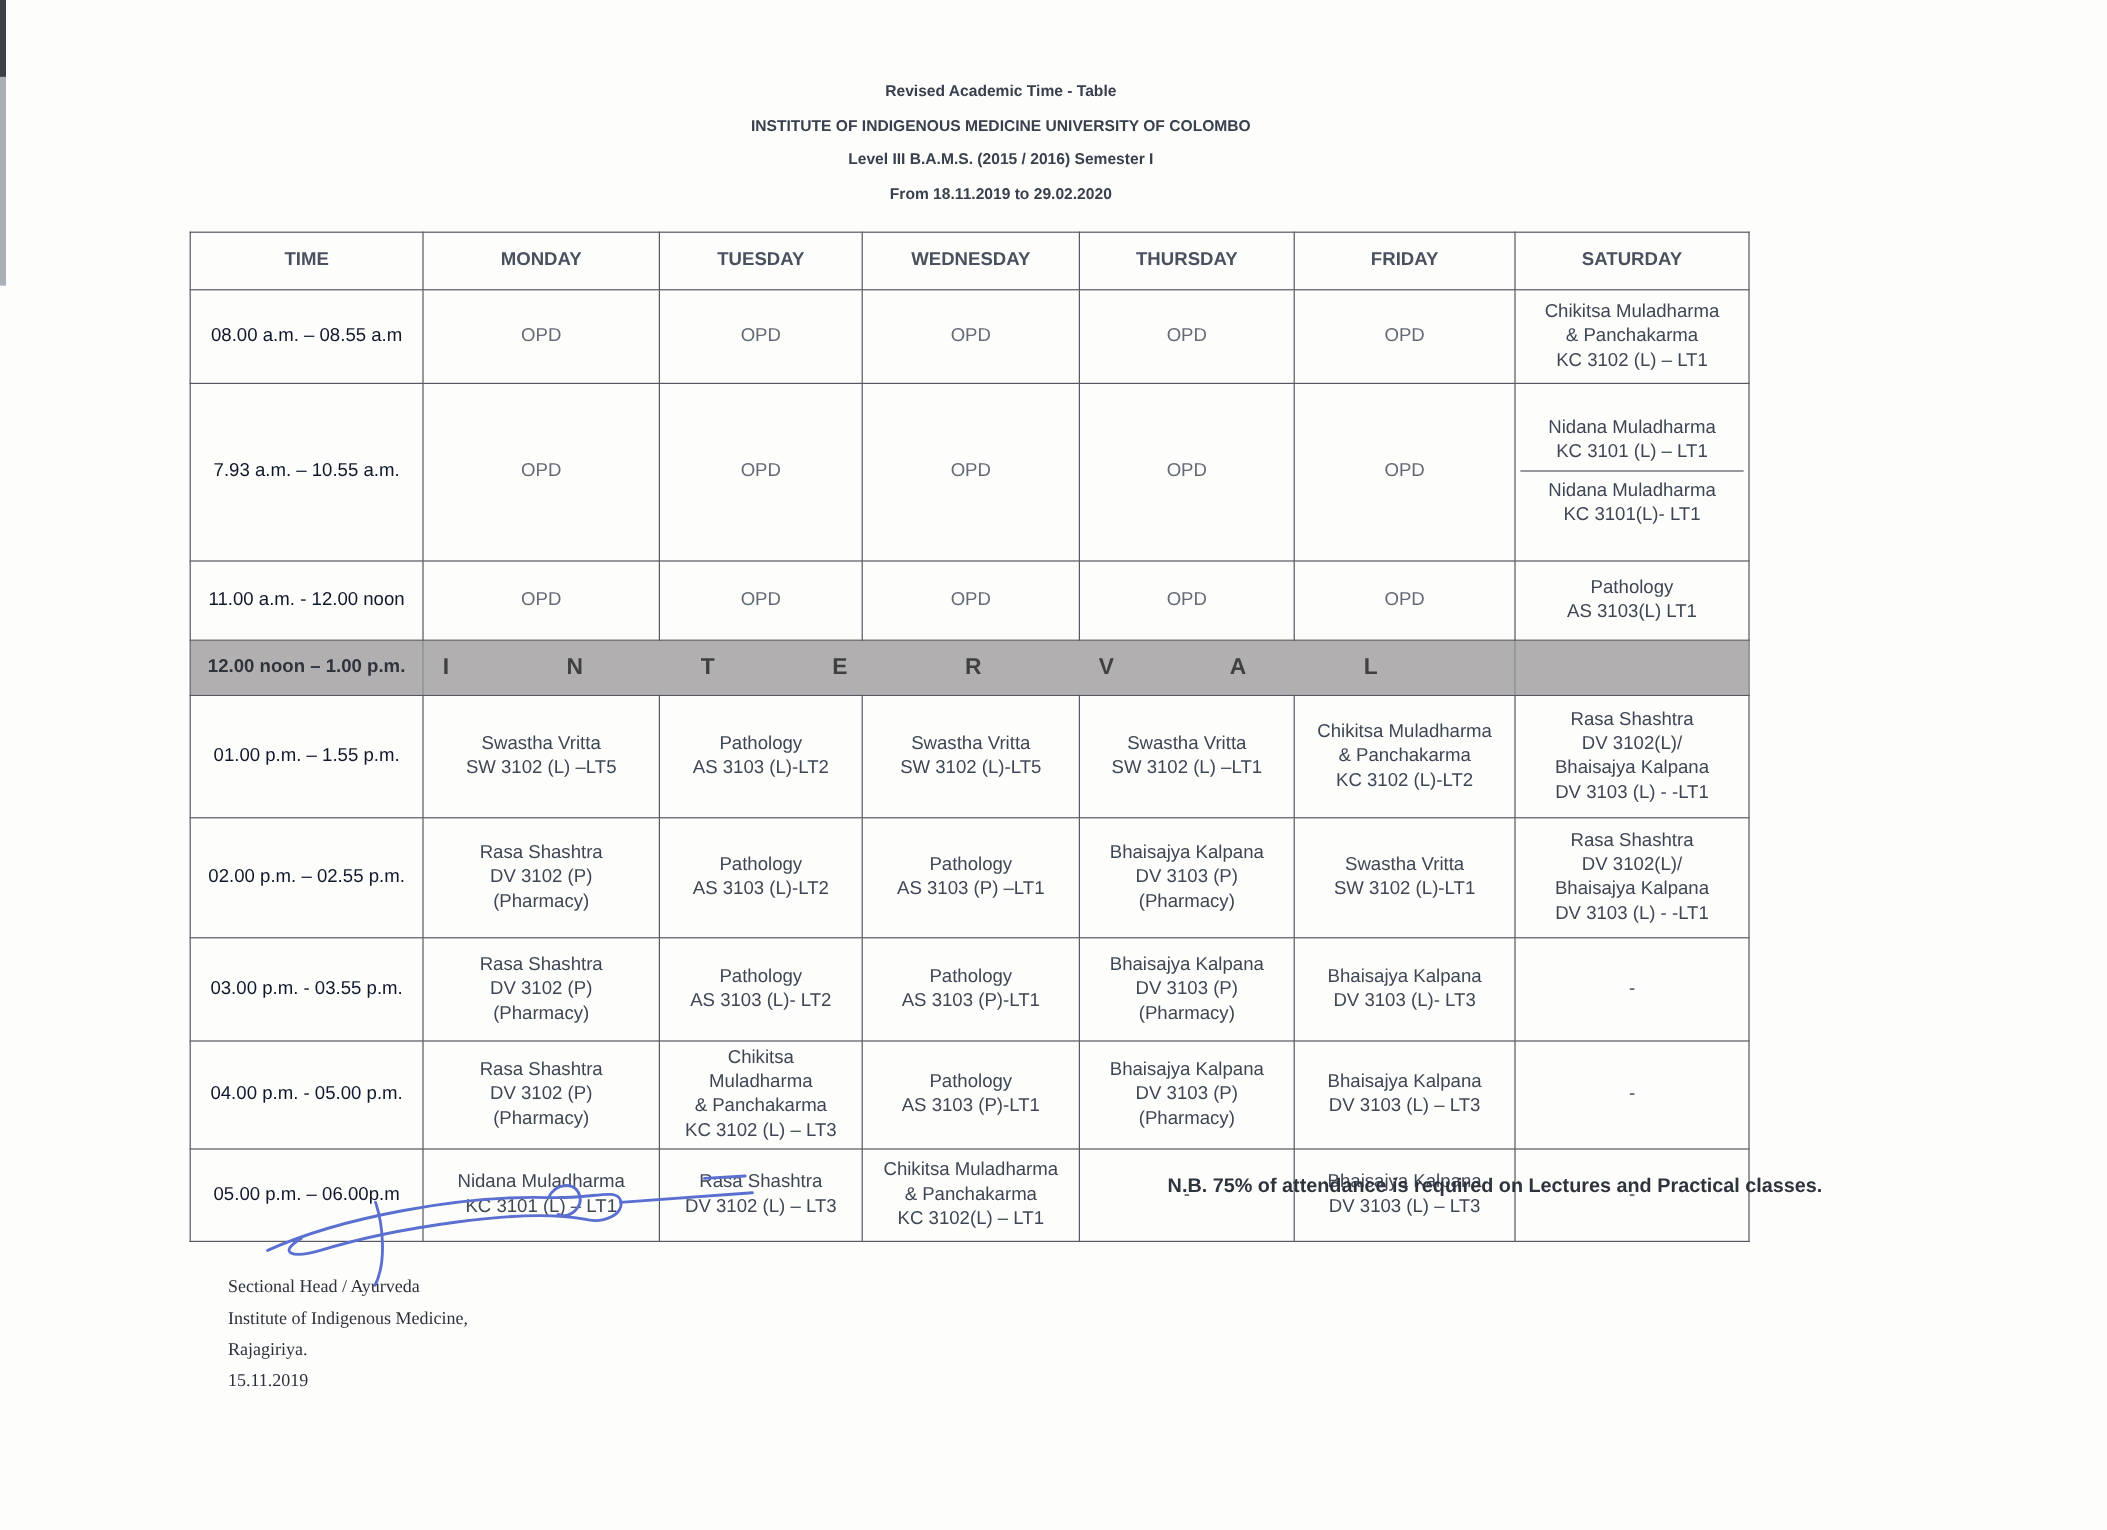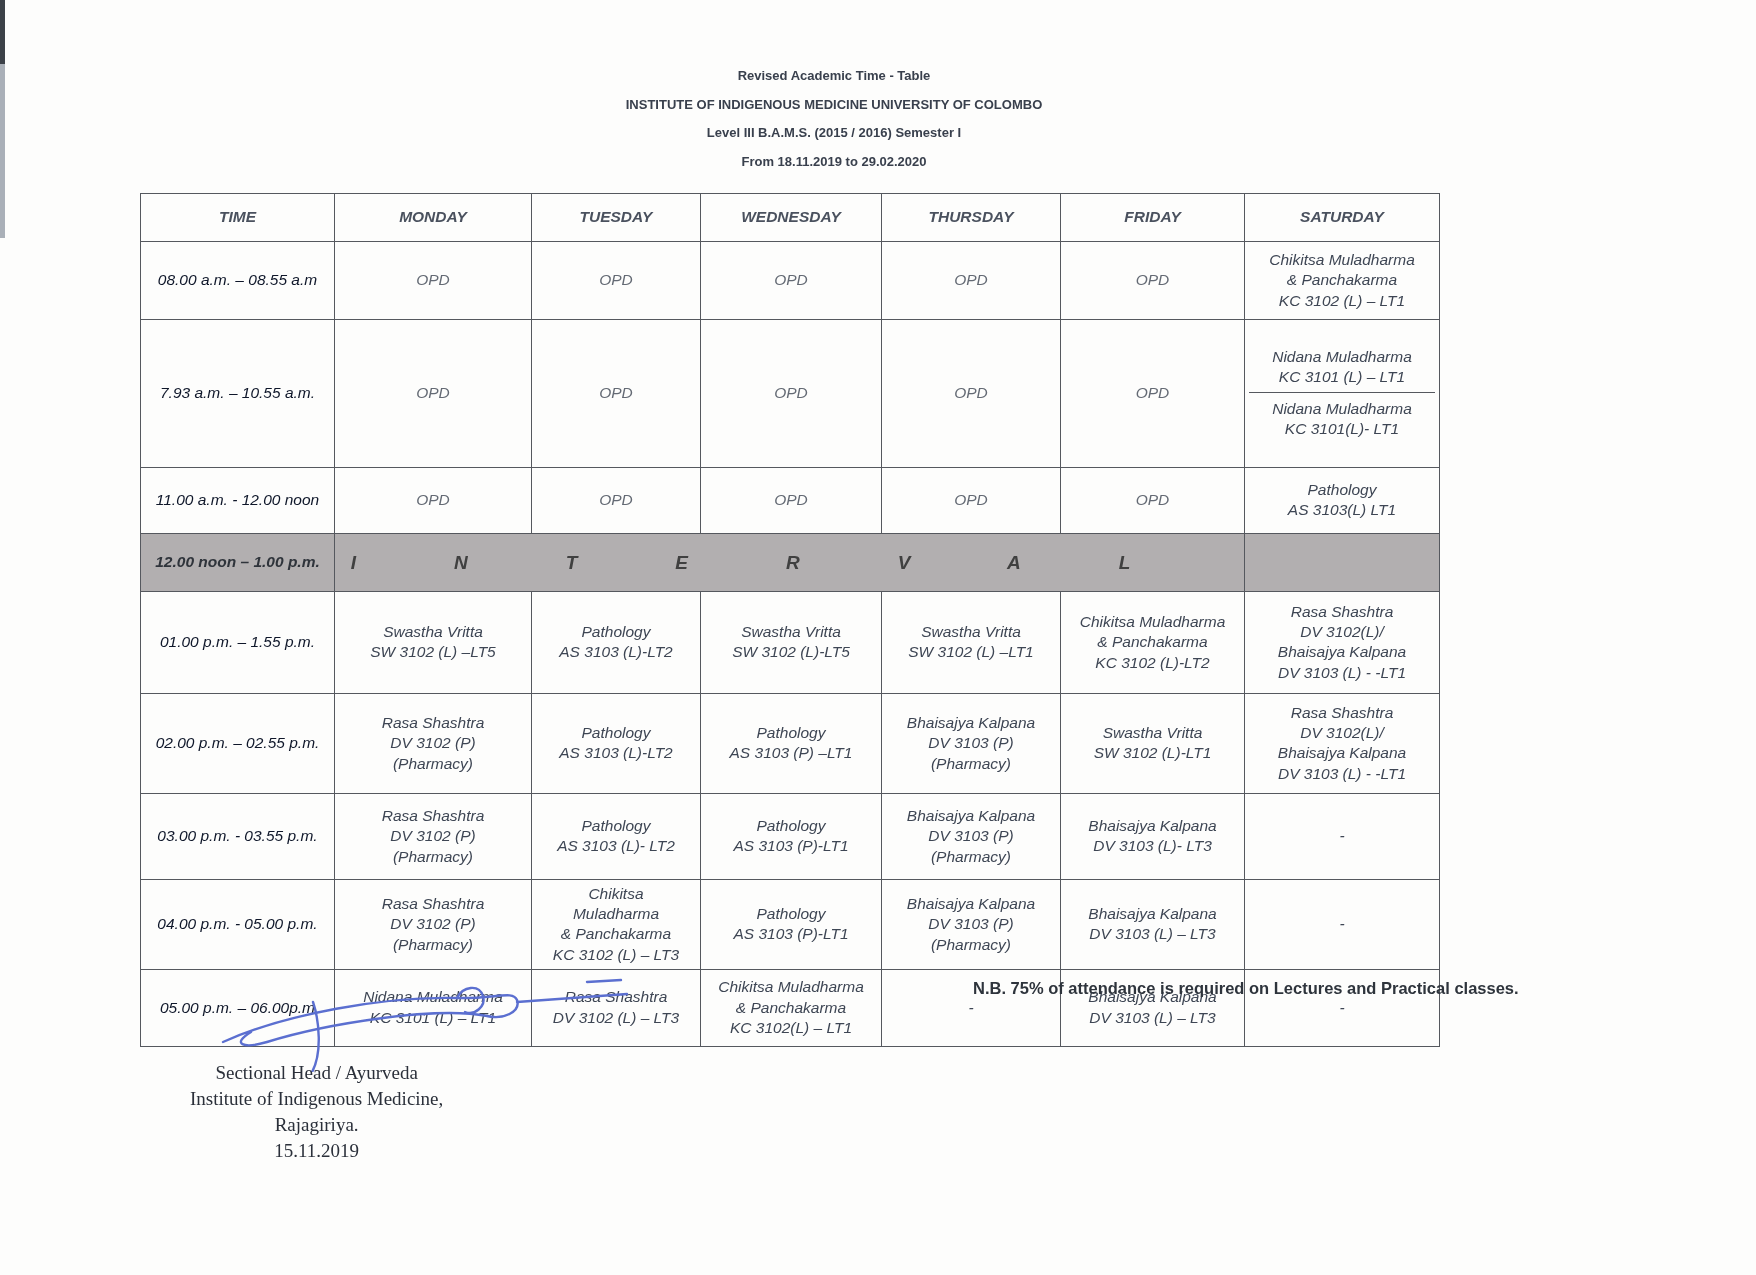--- a/index.html
+++ b/index.html
@@ -15,39 +15,39 @@
   .edge-artifact{position:absolute;left:0;top:0;width:5px;height:238px;background:#aab0b8;}
   .edge-artifact-dark{position:absolute;left:0;top:0;width:5px;height:64px;background:#3c4148;}
 
   .title-block{
     position:absolute;left:834px;top:62px;transform:translateX(-50%);
     text-align:center;white-space:nowrap;
     font-weight:bold;font-size:13px;line-height:28.5px;color:#39404d;
   }
 
   table.timetable{
-    position:absolute;left:140px;top:193px;
+    position:absolute;left:158px;top:193px;
     border-collapse:collapse;table-layout:fixed;width:1299px;
-    font-size:15.5px;color:#3e4654;font-style:italic;
+    font-size:15.5px;color:#3e4654;
   }
   table.timetable td,table.timetable th{
     border:1.5px solid #55585e;
     text-align:center;vertical-align:middle;
     padding:2px 4px;
     white-space:pre-line;line-height:1.32;
     overflow:hidden;
   }
   table.timetable th{font-weight:bold;color:#4a515e;}
   td.time-cell{text-align:left;padding-left:11px;white-space:nowrap;color:#0f172a;}
   td.opd{color:#646a74;}
   tr.h-header{height:48px;}
   tr.r08{height:78px;}
   tr.r09{height:104px;}
   tr.r11{height:66px;}
-  tr.rint{height:58px;}
+  tr.rint{height:46px;}
   tr.r13{height:102px;}
   tr.r14{height:100px;}
   tr.r15{height:86px;}
   tr.r16{height:90px;}
   tr.r17{height:77px;}
 
   tr.rint td{background:#b2afb0;}
   td.interval-label{
     font-weight:bold;color:#404040;
     letter-spacing:98px;padding-left:104px;font-size:19px;
@@ -64,21 +64,21 @@
   .split-wrap > div:first-child{border-bottom:1.5px solid #55585e;}
 
   .nb-note{
     position:absolute;left:973px;top:979px;
     font-size:16.5px;font-weight:600;color:#2e343c;white-space:nowrap;
   }
   .signature{position:absolute;left:195px;top:972px;width:440px;height:100px;}
   .sig-block{
     position:absolute;left:190px;top:1060px;
     font-family:"Liberation Serif", serif;
-    font-size:19px;line-height:26px;color:#2b303a;text-align:center;
+    font-size:15px;line-height:26px;color:#2b303a;
   }
 </style>
 </head>
 <body>
 
 <div class="page">
 
   <div class="edge-artifact"></div>
   <div class="edge-artifact-dark"></div>
 

